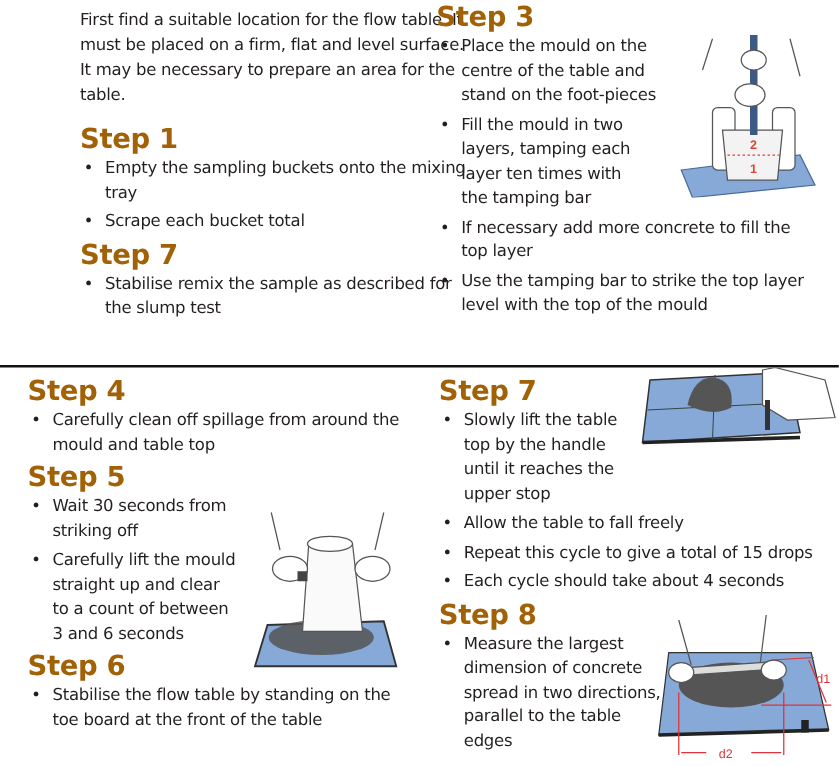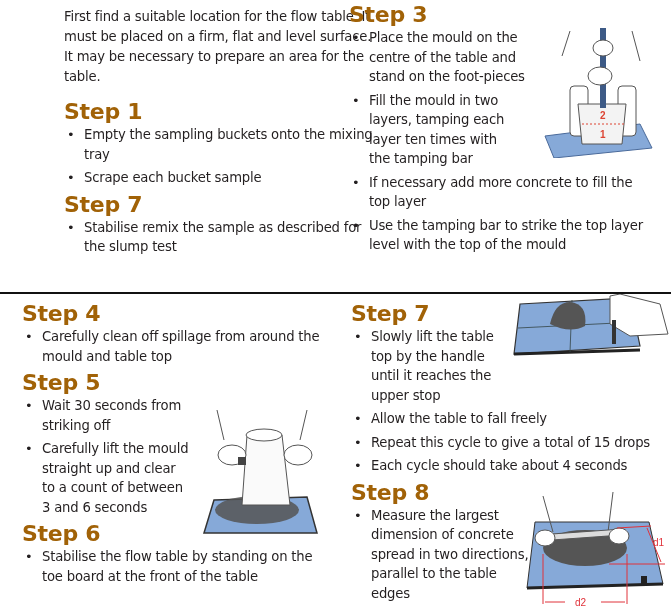--- a/index.html
+++ b/index.html
@@ -17,21 +17,21 @@
 </style>
 </head>
 <body>
 
 <div class="col" style="left:20px; top:7px; width:315px;margin-left:44px;">
   <p class="intro">First find a suitable location for the flow table. It must be placed on a firm, flat and level surface. It may be necessary to prepare an area for the table.</p>
 
   <h2 class="step" style="margin-top:12px;">Step 1</h2>
   <ul class="bul">
     <li>Empty the sampling buckets onto the mixing tray</li>
-    <li>Scrape each bucket sample</li>
+    <li>Scrape each bucket total</li>
   </ul>
 
   <h2 class="step" style="margin-top:2px;">Step 7</h2>
   <ul class="bul">
     <li>Stabilise remix the sample as described for the slump test</li>
   </ul>
 </div>
 
 <div class="col" style="left:349px; top:2px; width:320px;">
   <h2 class="step">Step 3</h2>

